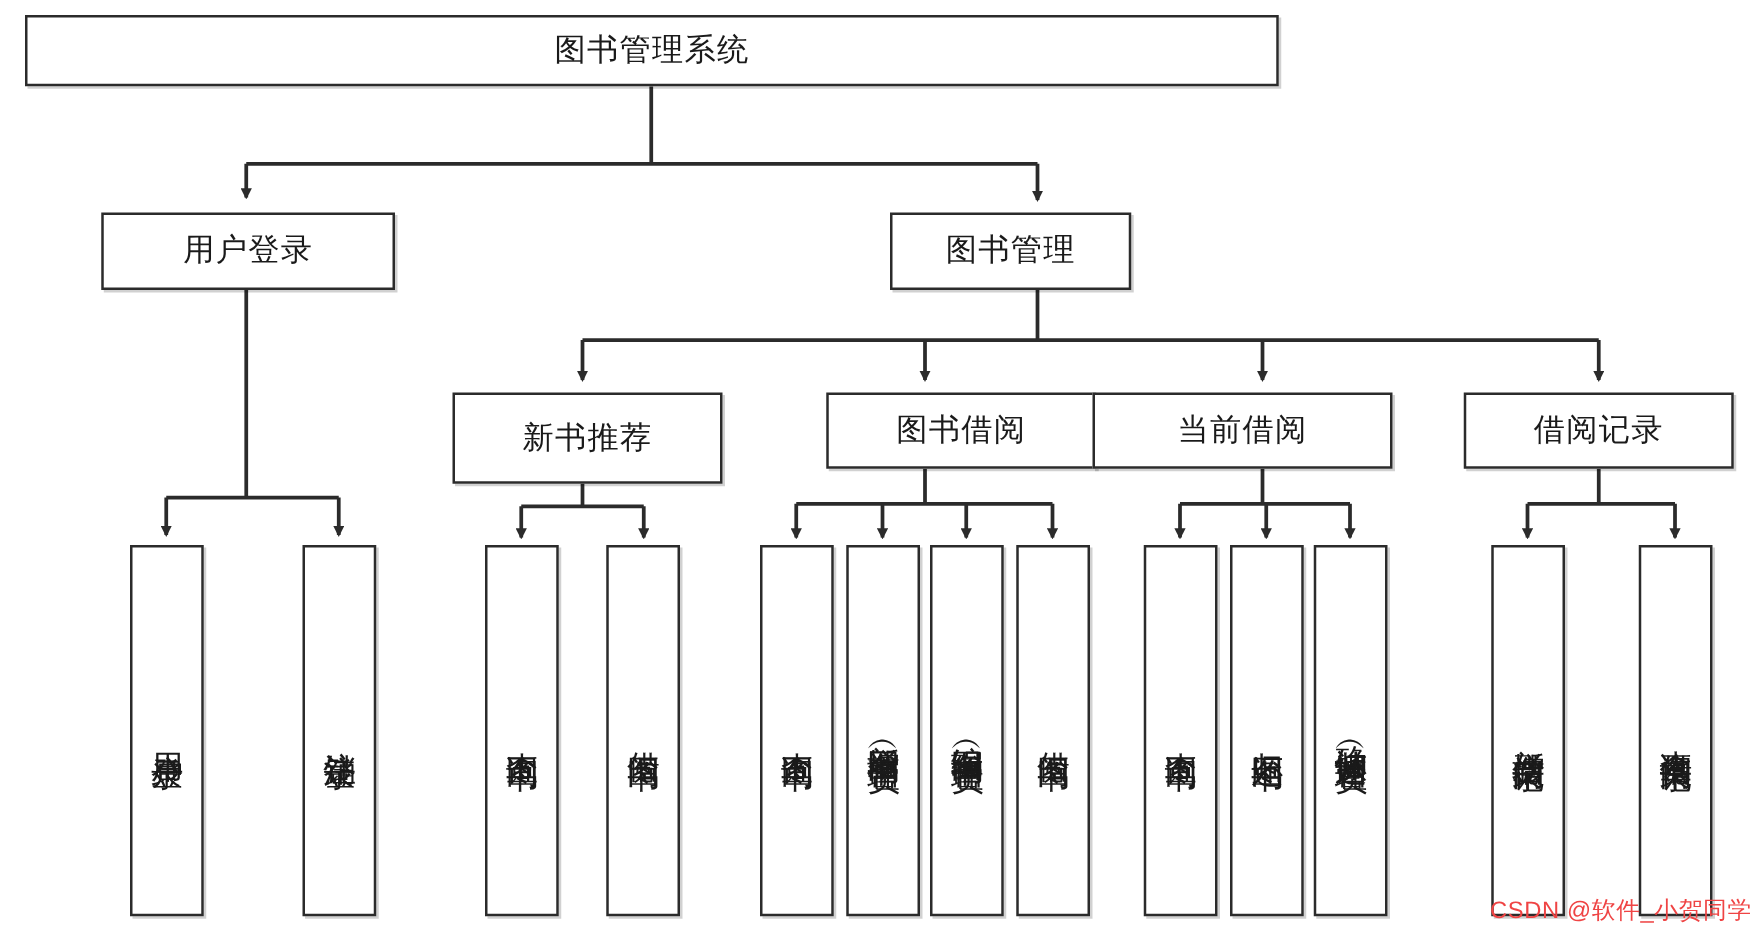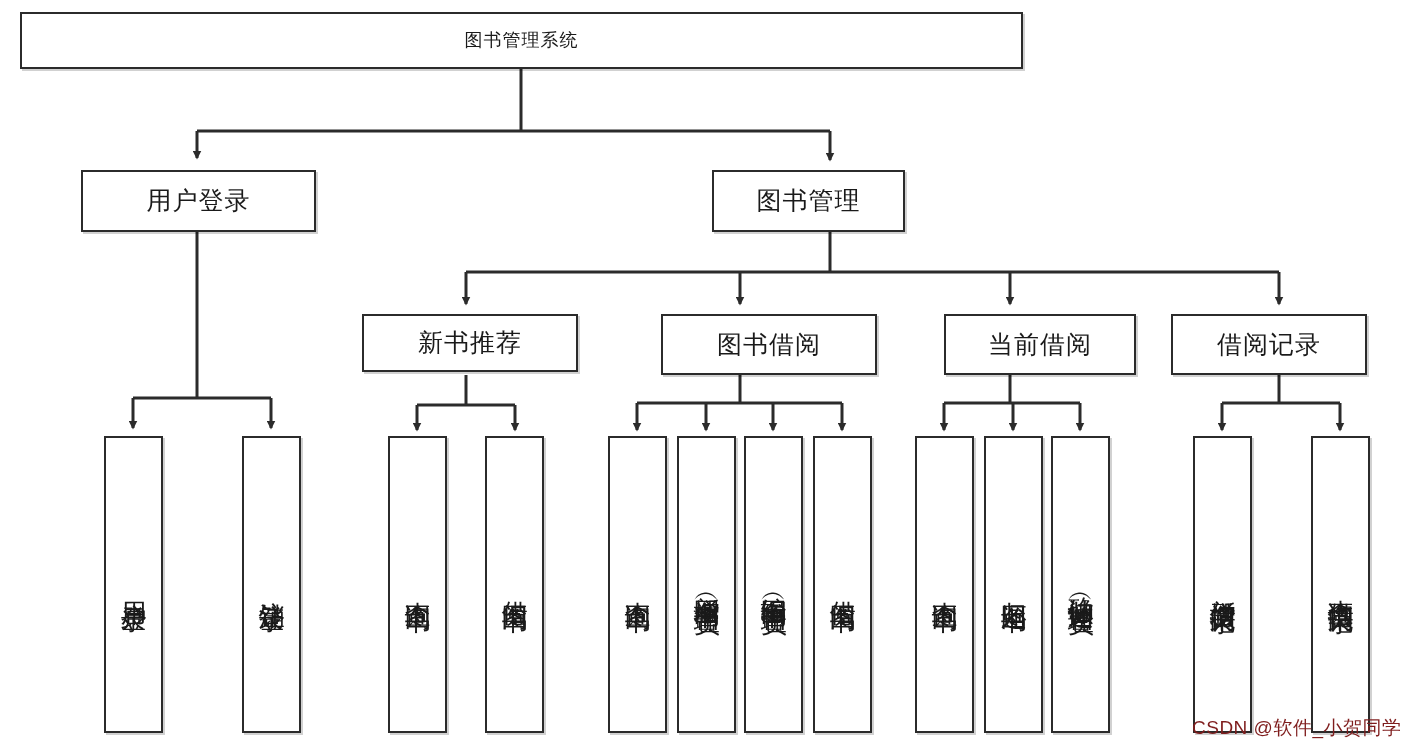--- a/index.html
+++ b/index.html
@@ -35,42 +35,42 @@
     align-items: center;
     justify-content: center;
     color: #1a1a1a;
   }
   .node-h {
     font-size: 25px;
     letter-spacing: 1px;
     line-height: 1.1;
   }
   .node-root {
-    font-size: 18px;
+    font-size: 25px;
   }
   .node-v {
     writing-mode: vertical-rl;
     text-orientation: upright;
     font-size: 26px;
     line-height: 1.14;
     letter-spacing: 2px;
     align-items: center;
     justify-content: center;
     padding: 4px 0;
     text-align: center;
   }
   .node-v .vlabel {
     writing-mode: vertical-rl;
     text-orientation: upright;
     white-space: nowrap;
   }
   .watermark {
     position: absolute;
     font-size: 19px;
-    color: #7f1d1d;
+    color: #ef4444;
     white-space: nowrap;
     letter-spacing: 0.5px;
   }
 </style>
 </head>
 <body>
 
 <div id="canvas">
 
   <svg class="links" viewBox="0 0 1405 747">
@@ -129,33 +129,33 @@
   </div>
 
   <div class="node node-h" style="left:81px; top:170px; width:235px; height:62px;">
     <span>用户登录</span>
   </div>
 
   <div class="node node-h" style="left:712px; top:170px; width:193px; height:62px;">
     <span>图书管理</span>
   </div>
 
-  <div class="node node-h" style="left:362px; top:314px; width:216px; height:58px;">
+  <div class="node node-h" style="left:362px; top:314px; width:216px; height:73px;">
     <span>新书推荐</span>
   </div>
 
   <div class="node node-h" style="left:632px; top:314px; width:216px; height:61px;margin-left:29px;">
     <span>图书借阅</span>
   </div>
 
-  <div class="node node-h" style="left:944px; top:314px; width:192px; height:61px;">
+  <div class="node node-h" style="left:874px; top:314px; width:240px; height:61px;">
     <span>当前借阅</span>
   </div>
 
-  <div class="node node-h" style="left:1171px; top:314px; width:196px; height:61px;">
+  <div class="node node-h" style="left:1171px; top:314px; width:216px; height:61px;">
     <span>借阅记录</span>
   </div>
 
   <div class="node node-v" style="left:104px; top:436px; width:59px; height:297px;">
     <span class="vlabel">用户登录</span>
   </div>
   <div class="node node-v" style="left:242px; top:436px; width:59px; height:297px;">
     <span class="vlabel">注销登录</span>
   </div>
 

